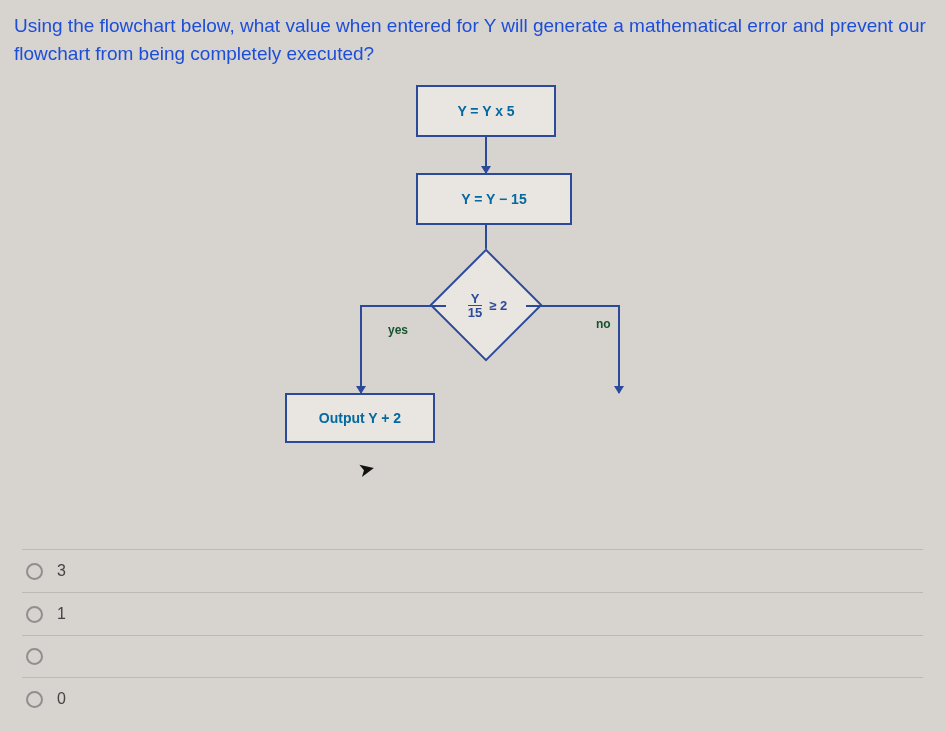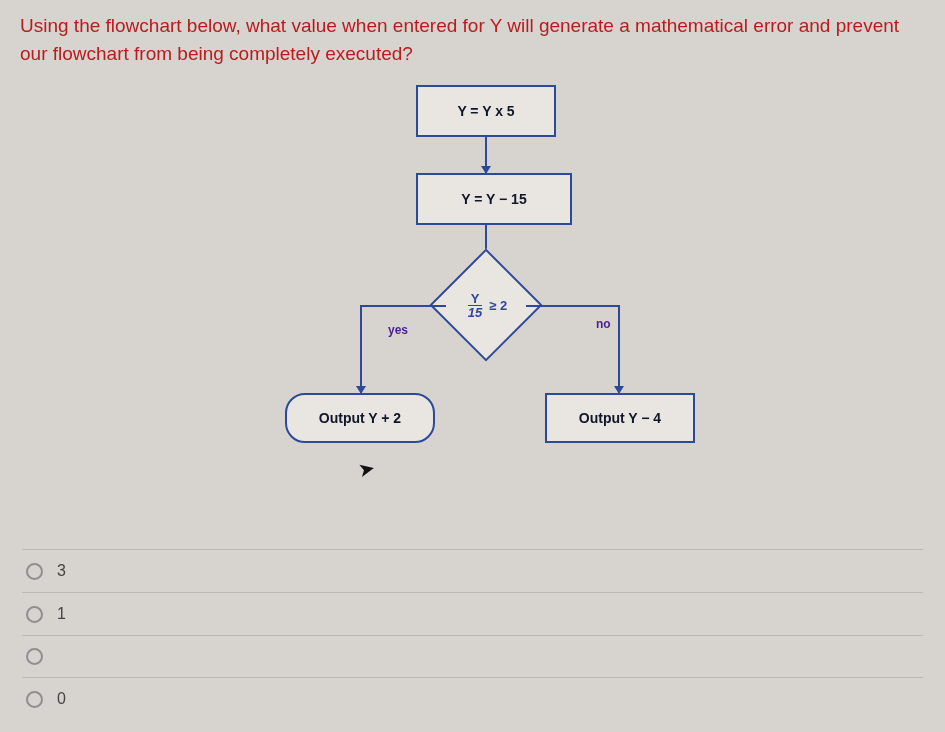--- a/index.html
+++ b/index.html
@@ -5,47 +5,47 @@
   * { box-sizing: border-box; margin: 0; padding: 0; }
   body {
     font-family: Arial, Helvetica, sans-serif;
     background: #d7d3cf;
     width: 945px;
     height: 732px;
     position: relative;
     color: #2a2a2a;
   }
   .question {
-    padding: 12px 18px 0 20px;
+    padding: 12px 18px 0 14px;
     font-size: 19px;
     line-height: 1.45;
-    color: #b91c1c;
+    color: #1d4ed8;
     font-weight: 500;
   }
   .flow-area {
     position: relative;
     width: 100%;
     height: 420px;
     margin-top: 14px;
   }
   .box {
     position: absolute;
     border: 2px solid #2c4a9a;
     background: #e9e5e0;
-    color: #0f172a;
+    color: #0369a1;
     font-size: 14px;
     font-weight: 600;
     display: flex;
     align-items: center;
     justify-content: center;
     text-align: center;
   }
   .box1 { left: 416px; top: 4px;  width: 140px; height: 52px; }
   .box2 { left: 416px; top: 92px; width: 156px; height: 52px; }
-  .boxL { left: 285px; top: 312px; width: 150px; height: 50px; border-radius: 20px; }
+  .boxL { left: 285px; top: 312px; width: 150px; height: 50px; }
   .boxR { left: 545px; top: 312px; width: 150px; height: 50px; }
 
   .diamond {
     position: absolute;
     left: 446px; top: 184px;
     width: 80px; height: 80px;
     transform: rotate(45deg);
     border: 2px solid #2c4a9a;
     background: #e9e5e0;
   }
@@ -61,21 +61,21 @@
     font-weight: 600;
   }
   .frac {
     display: inline-flex;
     flex-direction: column;
     align-items: center;
     line-height: 1;
     margin-right: 4px;
   }
   .frac .num { border-bottom: 1.5px solid #2c4a9a; padding: 0 3px; }
-  .frac .den { padding: 0 3px; font-style: italic; }
+  .frac .den { padding: 0 3px; }
 
   .arrow-v {
     position: absolute;
     width: 2px;
     background: #2c4a9a;
   }
   .arrow-v::after {
     content: "";
     position: absolute;
     bottom: -1px; left: -4px;
@@ -94,21 +94,21 @@
   
   .hL  { left: 360px; top: 224px; width: 86px; }
   .vL  { left: 360px; top: 224px; height: 88px; }
   
   .hR  { left: 526px; top: 224px; width: 94px; }
   .vR  { left: 618px; top: 224px; height: 88px; }
 
   .branch-label {
     position: absolute;
     font-size: 12px;
-    color: #4c1d95;
+    color: #14532d;
     font-weight: 600;
   }
   .lbl-yes { left: 388px; top: 242px; }
   .lbl-no  { left: 596px; top: 236px; }
 
   .cursor {
     position: absolute;
     left: 358px; top: 376px;
     font-size: 20px;
     color: #111;
@@ -159,21 +159,20 @@
 
   <div class="arrow-h hL"></div>
   <div class="arrow-v vL"></div>
   <span class="branch-label lbl-yes">yes</span>
 
   <div class="arrow-h hR"></div>
   <div class="arrow-v vR"></div>
   <span class="branch-label lbl-no">no</span>
 
   <div class="box boxL">Output  Y + 2</div>
-  <div class="box boxR">Output  Y − 4</div>
 
   <div class="cursor">➤</div>
 </div>
 
 <div class="options">
   <div class="opt">
     <span class="radio"></span>
     <span>3</span>
   </div>
   <div class="opt">

